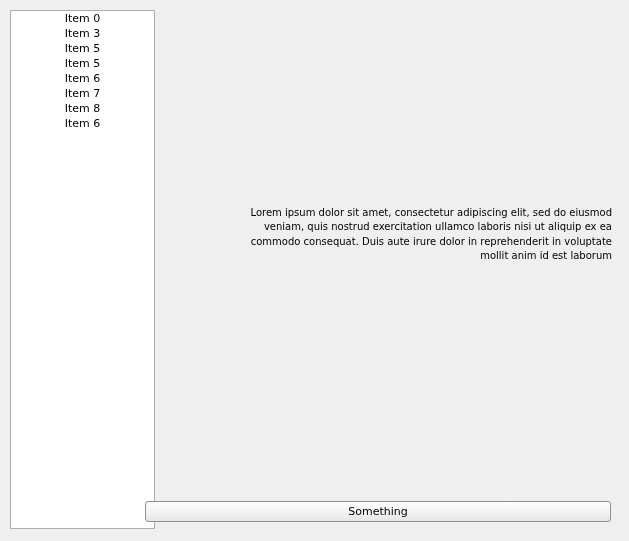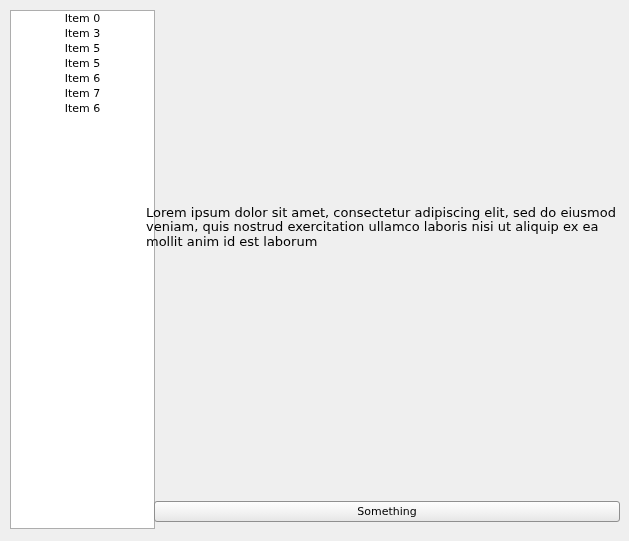--- a/index.html
+++ b/index.html
@@ -36,23 +36,24 @@
   }
 
   
   .paragraph {
     position: absolute;
     left: 146px;
     top: 206px;
     width: 466px;
   }
   .text-line {
-    font-size: 13px;
+    font-size: 10px;
     line-height: 14.3px;
     white-space: nowrap;
+    text-align: right;
   }
 
   
   .something-button {
     position: absolute;
     left: 145px;
     top: 501px;
     width: 466px;
     height: 21px;
     box-sizing: border-box;
@@ -61,41 +62,42 @@
     border-radius: 3px;
     background: linear-gradient(to bottom,
       var(--button_grad_top, #fdfdfd) 0%,
       var(--button_grad_mid, #f2f2f2) 55%,
       var(--button_grad_bottom, #e6e6e6) 100%);
     font-family: inherit;
     font-size: 11px;
     color: var(--text_color, #000000);
     text-align: center;
     cursor: default;
-    margin-left: 9px;
   }
 </style>
 </head>
 <body>
 
 <div class="app">
 
   <div class="listbox">
 
   <div class="list-item">Item 0</div>
       <div class="list-item">Item 3</div>
       <div class="list-item">Item 5</div>
       <div class="list-item">Item 5</div>
       <div class="list-item">Item 6</div>
       <div class="list-item">Item 7</div>
+      <div class="list-item">Item 8</div>
       <div class="list-item">Item 6</div>
     </div>
 
   <div class="paragraph">
 
   <div class="text-line">Lorem ipsum dolor sit amet, consectetur adipiscing elit, sed do eiusmod</div>
       <div class="text-line">veniam, quis nostrud exercitation ullamco laboris nisi ut aliquip ex ea</div>
+      <div class="text-line">commodo consequat. Duis aute irure dolor in reprehenderit in voluptate</div>
       <div class="text-line">mollit anim id est laborum</div>
     </div>
 
   <button class="something-button">Something</button>
 
 </div>
 
 </body></html>

